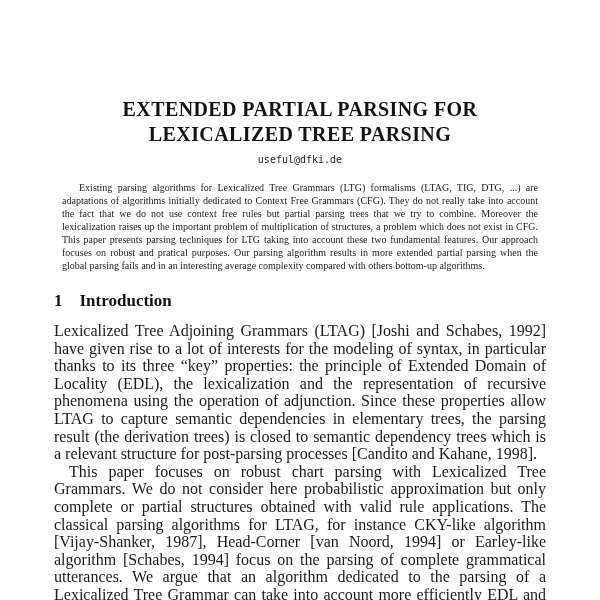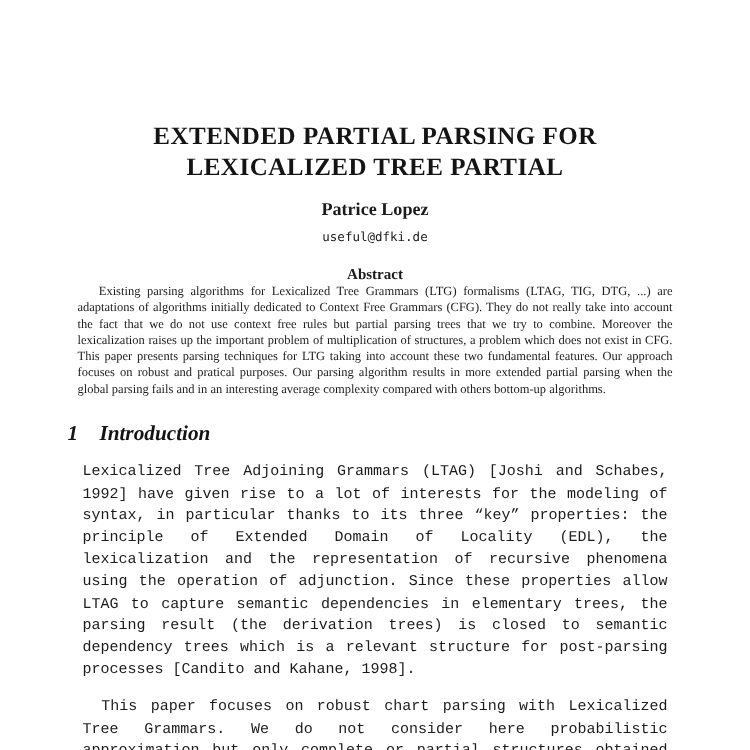--- a/index.html
+++ b/index.html
@@ -63,46 +63,42 @@
     font-size: 10px;
     line-height: 13px;
     text-align: justify;
     text-indent: 17px;
   }
   .section-heading {
     margin: 19px 0 11px 0;
     font-size: 17px;
     font-weight: bold;
     color: #141414;
-    font-style: italic;
   }
   .section-number { display: inline-block; margin-right: 17px; }
   .body-par {
-    margin: 12px;
-    font-size: 12px;
+    margin: 0;
+    font-size: 16px;
     line-height: 17.6px;
     text-align: justify;
-    font-family: Liberation Mono, monospace;
   }
   .body-par.indented { text-indent: 15px; }
 </style>
 </head>
 <body>
 
 <div class="page">
 
-  <h1 class="paper-title"><span>EXTENDED PARTIAL PARSING FOR</span><br><span>LEXICALIZED TREE PARTIAL</span></h1>
+  <h1 class="paper-title"><span>EXTENDED PARTIAL PARSING FOR</span><br><span>LEXICALIZED TREE PARSING</span></h1>
 
-  <div class="author-name">Patrice Lopez</div>
 
 
   <div class="author-email">useful@dfki.de</div>
 
   <div class="abstract">
-    <div class="abstract-heading">Abstract</div>
     <p class="abstract-text">Existing parsing algorithms for Lexicalized Tree Grammars (LTG) formalisms (LTAG, TIG, DTG, ...) are adaptations of algorithms initially dedicated to Context Free Grammars (CFG). They do not really take into account the fact that we do not use context free rules but partial parsing trees that we try to combine. Moreover the lexicalization raises up the important problem of multiplication of structures, a problem which does not exist in CFG. This paper presents parsing techniques for LTG taking into account these two fundamental features. Our approach focuses on robust and pratical purposes. Our parsing algorithm results in more extended partial parsing when the global parsing fails and in an interesting average complexity compared with others bottom-up algorithms.</p>
   </div>
 
   <h2 class="section-heading"><span class="section-number">1</span><span>Introduction</span></h2>
 
   <p class="body-par">Lexicalized Tree Adjoining Grammars (LTAG) [Joshi and Schabes, 1992] have given rise to a lot of interests for the modeling of syntax, in particular thanks to its three “key” properties: the principle of Extended Domain of Locality (EDL), the lexicalization and the representation of recursive phenomena using the operation of adjunction. Since these properties allow LTAG to capture semantic dependencies in elementary trees, the parsing result (the derivation trees) is closed to semantic dependency trees which is a relevant structure for post-parsing processes [Candito and Kahane, 1998].</p>
 
   <p class="body-par indented">This paper focuses on robust chart parsing with Lexicalized Tree Grammars. We do not consider here probabilistic approximation but only complete or partial structures obtained with valid rule applications. The classical parsing algorithms for LTAG, for instance CKY-like algorithm [Vijay-Shanker, 1987], Head-Corner [van Noord, 1994] or Earley-like algorithm [Schabes, 1994] focus on the parsing of complete grammatical utterances. We argue that an algorithm dedicated to the parsing of a Lexicalized Tree Grammar can take into account more efficiently EDL and lexicalization in order to (1) obtain less useful items and give partial results if the global parsing fails, (2) share among the</p>
 
 </div>

